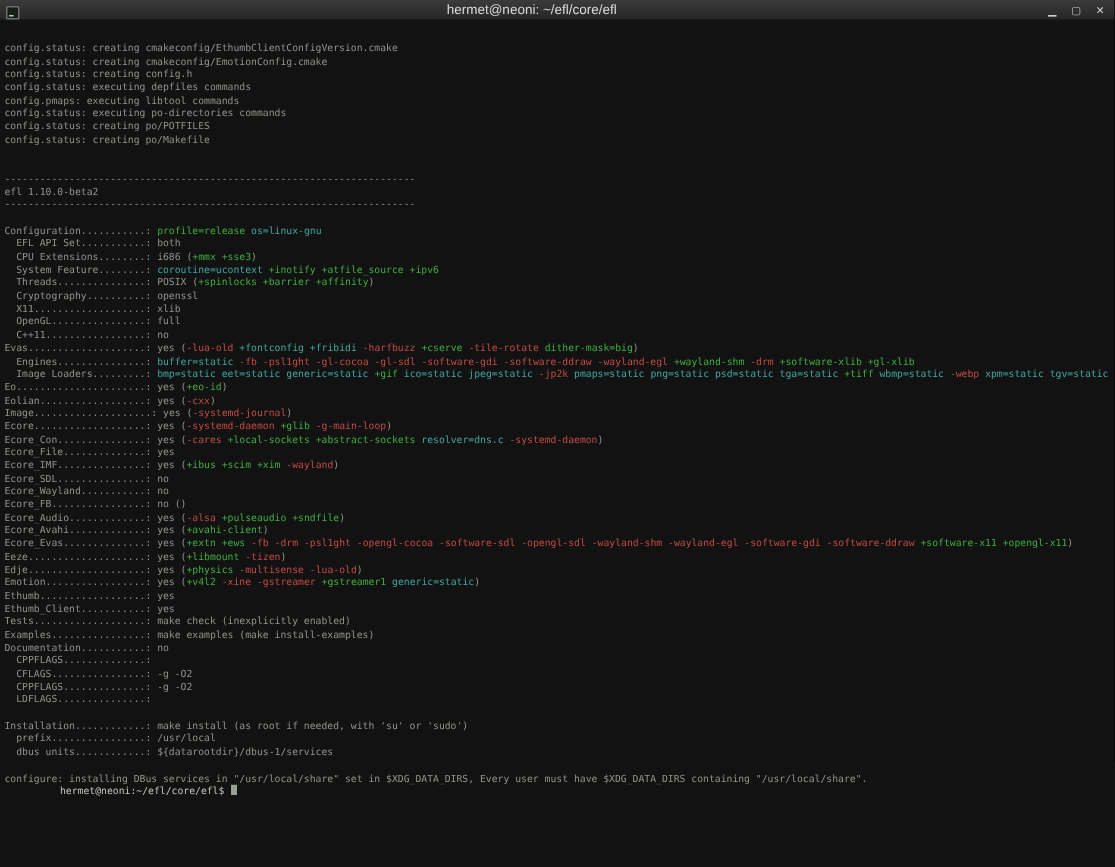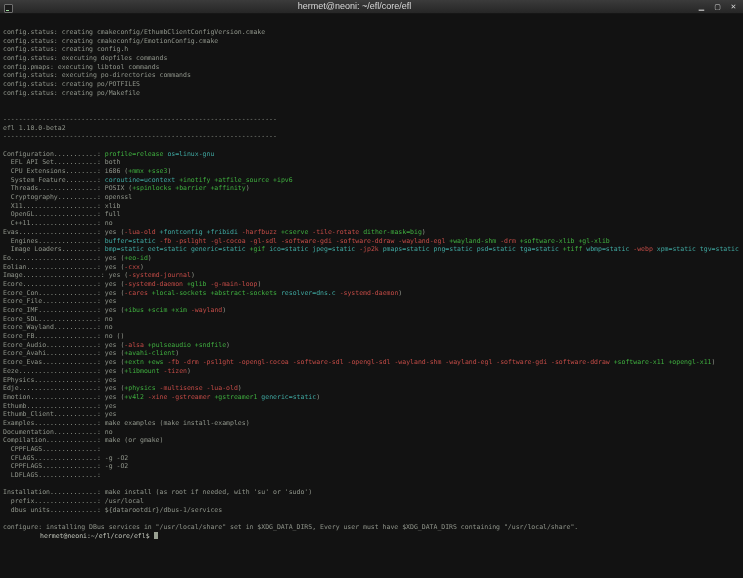--- a/index.html
+++ b/index.html
@@ -97,28 +97,27 @@
       <div class="line"><span class="fg">Ecore_Con...............: </span><span class="fg">yes (</span><span class="r">-cares</span><span class="fg"> </span><span class="g">+local-sockets</span><span class="fg"> </span><span class="g">+abstract-sockets</span><span class="fg"> </span><span class="c">resolver=dns.c</span><span class="fg"> </span><span class="r">-systemd-daemon</span><span class="fg">)</span></div>
       <div class="line"><span class="fg">Ecore_File..............: </span><span class="fg">yes</span></div>
       <div class="line"><span class="fg">Ecore_IMF...............: </span><span class="fg">yes (</span><span class="g">+ibus</span><span class="fg"> </span><span class="g">+scim</span><span class="fg"> </span><span class="g">+xim</span><span class="fg"> </span><span class="r">-wayland</span><span class="fg">)</span></div>
       <div class="line"><span class="fg">Ecore_SDL...............: </span><span class="fg">no</span></div>
       <div class="line"><span class="fg">Ecore_Wayland...........: </span><span class="fg">no</span></div>
       <div class="line"><span class="fg">Ecore_FB................: </span><span class="fg">no ()</span></div>
       <div class="line"><span class="fg">Ecore_Audio.............: </span><span class="fg">yes (</span><span class="r">-alsa</span><span class="fg"> </span><span class="g">+pulseaudio</span><span class="fg"> </span><span class="g">+sndfile</span><span class="fg">)</span></div>
       <div class="line"><span class="fg">Ecore_Avahi.............: </span><span class="fg">yes (</span><span class="g">+avahi-client</span><span class="fg">)</span></div>
       <div class="line"><span class="fg">Ecore_Evas..............: </span><span class="fg">yes (</span><span class="g">+extn</span><span class="fg"> </span><span class="g">+ews</span><span class="fg"> </span><span class="r">-fb</span><span class="fg"> </span><span class="r">-drm</span><span class="fg"> </span><span class="r">-psl1ght</span><span class="fg"> </span><span class="r">-opengl-cocoa</span><span class="fg"> </span><span class="r">-software-sdl</span><span class="fg"> </span><span class="r">-opengl-sdl</span><span class="fg"> </span><span class="r">-wayland-shm</span><span class="fg"> </span><span class="r">-wayland-egl</span><span class="fg"> </span><span class="r">-software-gdi</span><span class="fg"> </span><span class="r">-software-ddraw</span><span class="fg"> </span><span class="g">+software-x11</span><span class="fg"> </span><span class="g">+opengl-x11</span><span class="fg">)</span></div>
       <div class="line"><span class="fg">Eeze....................: </span><span class="fg">yes (</span><span class="g">+libmount</span><span class="fg"> </span><span class="r">-tizen</span><span class="fg">)</span></div>
-      <div class="line"><span class="fg">EPhysics................: </span><span class="fg">yes</span></div>
       <div class="line"><span class="fg">Edje....................: </span><span class="fg">yes (</span><span class="g">+physics</span><span class="fg"> </span><span class="r">-multisense</span><span class="fg"> </span><span class="r">-lua-old</span><span class="fg">)</span></div>
       <div class="line"><span class="fg">Emotion.................: </span><span class="fg">yes (</span><span class="g">+v4l2</span><span class="fg"> </span><span class="r">-xine</span><span class="fg"> </span><span class="r">-gstreamer</span><span class="fg"> </span><span class="g">+gstreamer1</span><span class="fg"> </span><span class="c">generic=static</span><span class="fg">)</span></div>
       <div class="line"><span class="fg">Ethumb..................: </span><span class="fg">yes</span></div>
       <div class="line"><span class="fg">Ethumb_Client...........: </span><span class="fg">yes</span></div>
+      <div class="line"><span class="fg">Tests...................: </span><span class="fg">make check (inexplicitly enabled)</span></div>
       <div class="line"><span class="fg">Examples................: </span><span class="fg">make examples (make install-examples)</span></div>
       <div class="line"><span class="fg">Documentation...........: </span><span class="fg">no</span></div>
-      <div class="line"><span class="fg">Compilation.............: </span><span class="fg">make (or gmake)</span></div>
       <div class="line"><span class="fg">  CPPFLAGS..............: </span></div>
       <div class="line"><span class="fg">  CFLAGS................: </span><span class="fg">-g -O2</span></div>
       <div class="line"><span class="fg">  CPPFLAGS..............: </span><span class="fg">-g -O2</span></div>
       <div class="line"><span class="fg">  LDFLAGS...............: </span></div>
       <div class="line">&nbsp;</div>
       <div class="line"><span class="fg">Installation............: </span><span class="fg">make install (as root if needed, with 'su' or 'sudo')</span></div>
       <div class="line"><span class="fg">  prefix................: </span><span class="fg">/usr/local</span></div>
       <div class="line"><span class="fg">  dbus units............: </span><span class="fg">${datarootdir}/dbus-1/services</span></div>
       <div class="line">&nbsp;</div>
       <div class="line"><span class="fg">configure: installing DBus services in "/usr/local/share" set in $XDG_DATA_DIRS, Every user must have $XDG_DATA_DIRS containing "/usr/local/share".</span></div>

